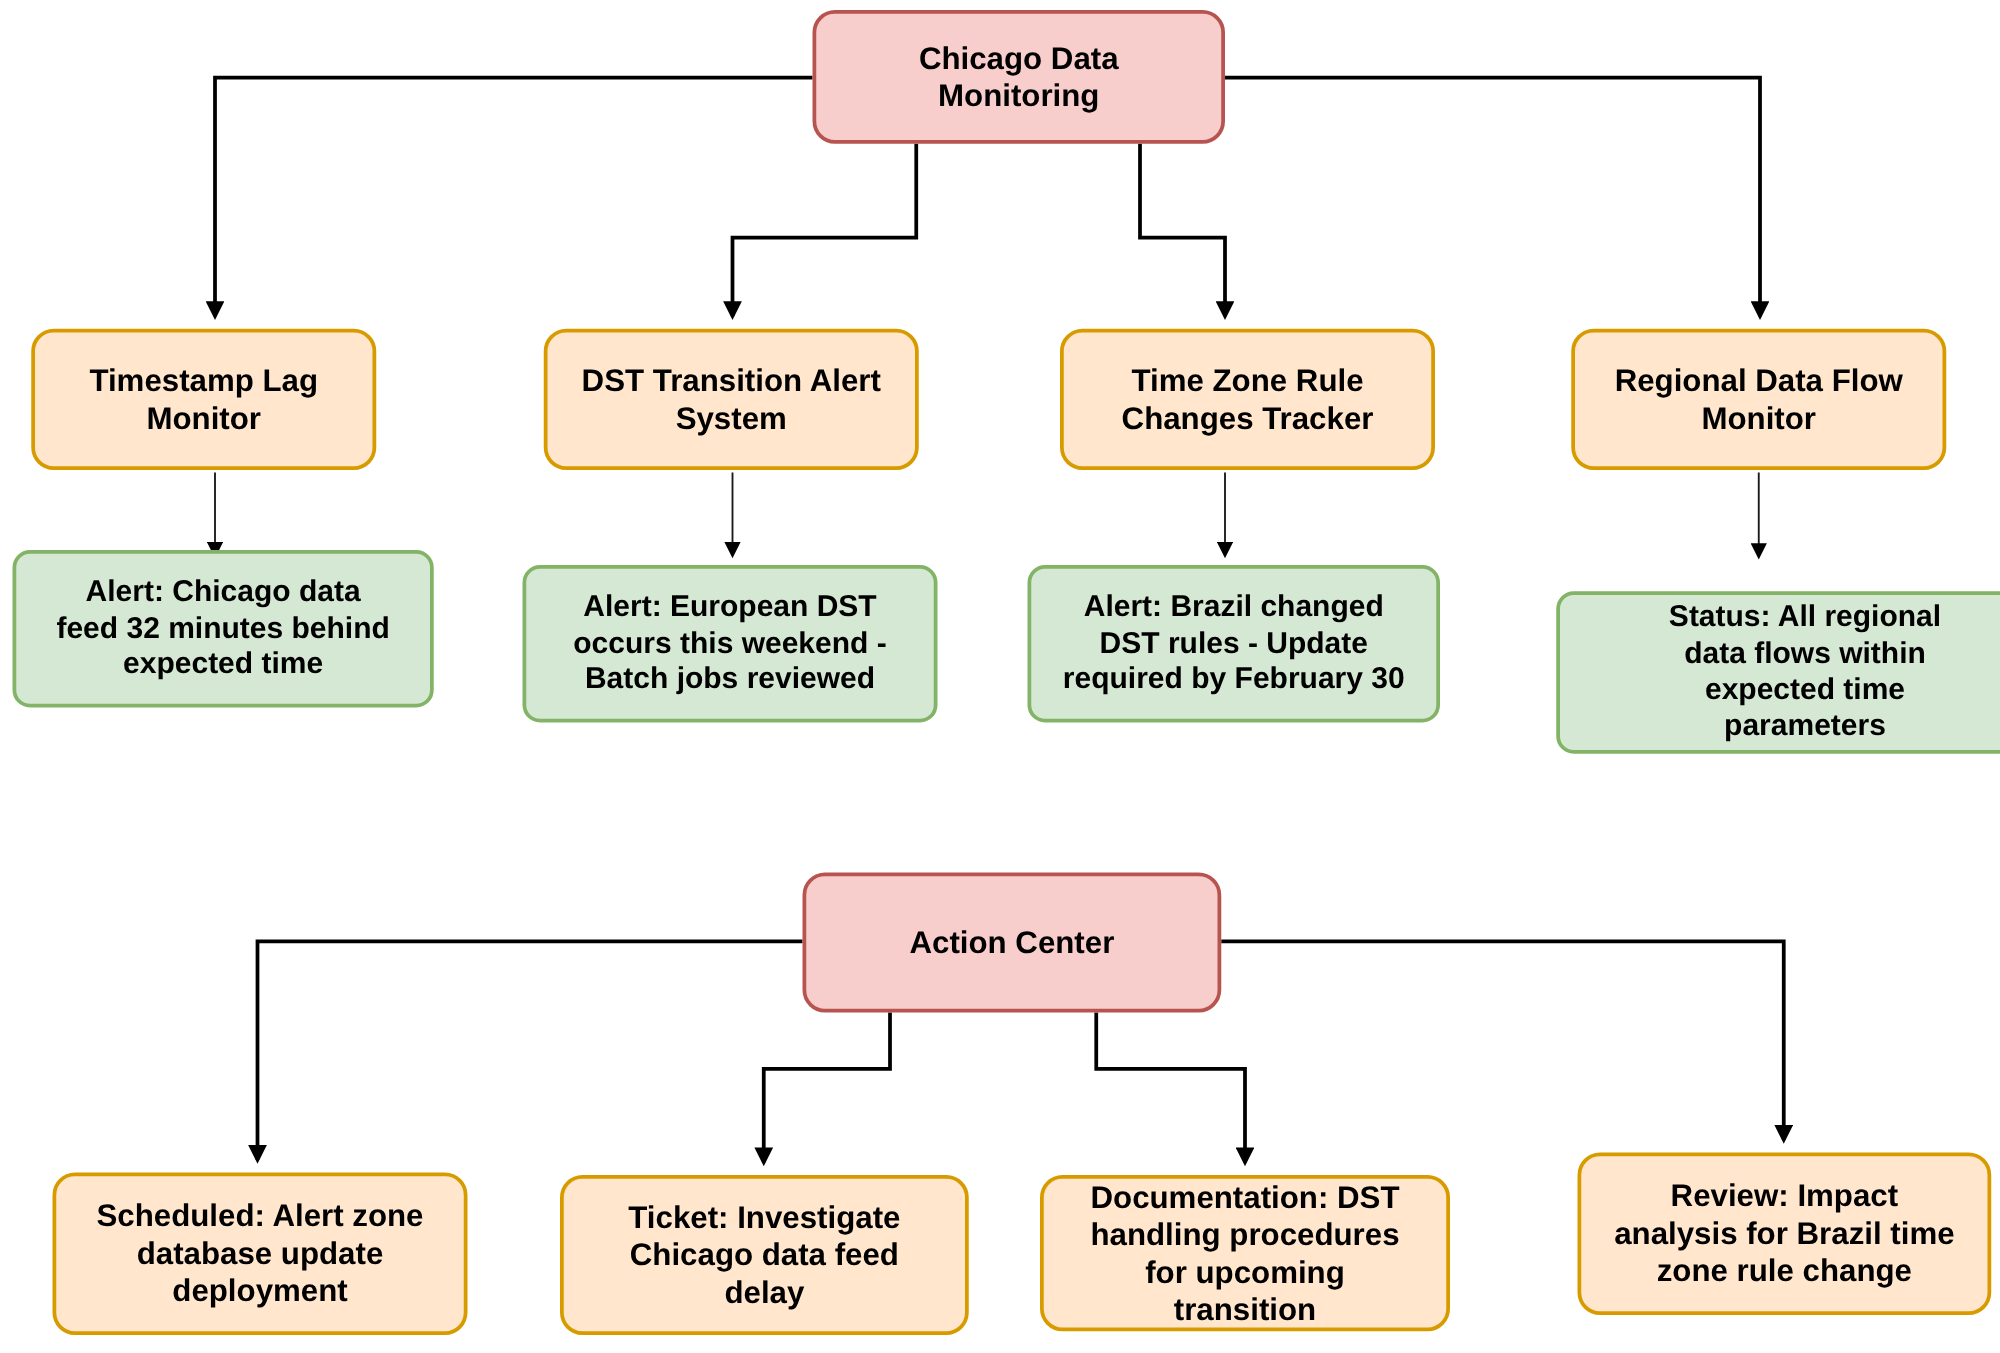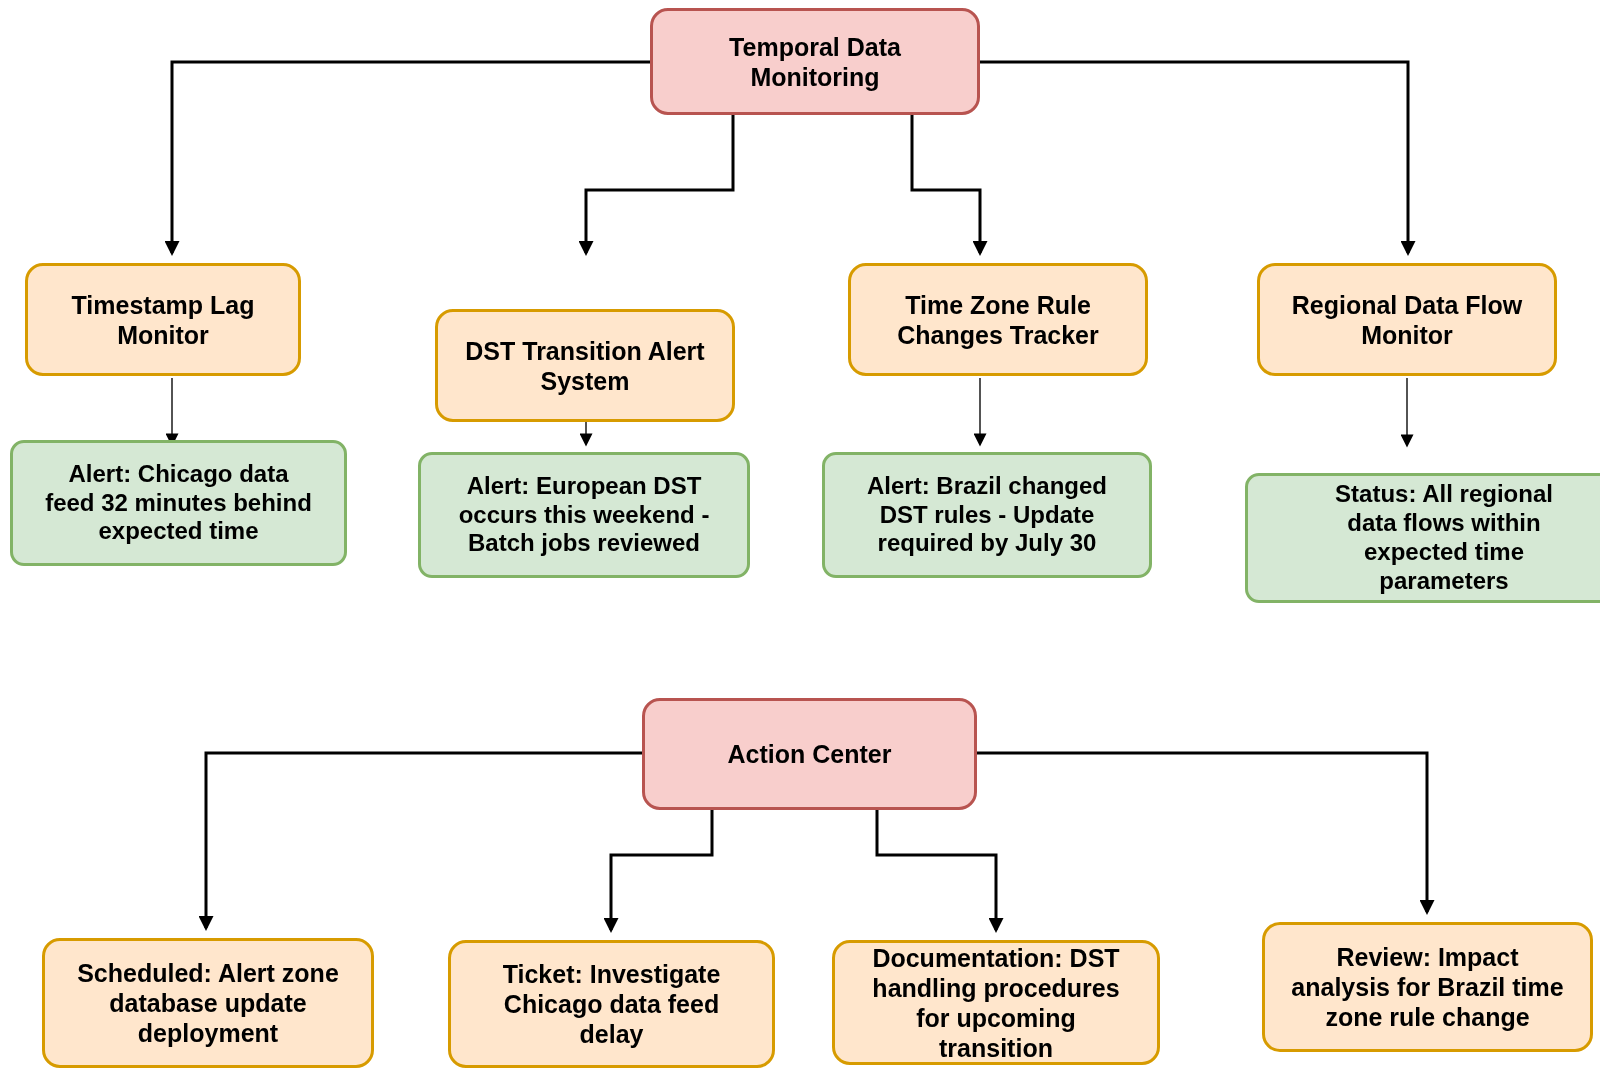--- a/index.html
+++ b/index.html
@@ -61,29 +61,29 @@
     <path class="edge-thin" d="M 980 378 V 444" marker-end="url(#ah-small)"></path>
     <path class="edge-thin" d="M 1407 378 V 445" marker-end="url(#ah-small)"></path>
 
     <path class="edge-thick" d="M 642 753 H 206 V 928" marker-end="url(#ah-big)"></path>
     <path class="edge-thick" d="M 712 810 V 855 H 611 V 930" marker-end="url(#ah-big)"></path>
     <path class="edge-thick" d="M 877 810 V 855 H 996 V 930" marker-end="url(#ah-big)"></path>
     <path class="edge-thick" d="M 977 753 H 1427 V 912" marker-end="url(#ah-big)"></path>
   </svg>
 
   <div class="node node-root" style="left:650px; top:8px; width:330px; height:107px;">
-    <span class="label">Temporal Data
+    <span class="label">Chicago Data
 Monitoring</span>
   </div>
 
   <div class="node node-monitor" style="left:25px; top:263px; width:276px; height:113px;">
     <span class="label">Timestamp Lag
 Monitor</span>
   </div>
-  <div class="node node-monitor" style="left:435px; top:263px; width:300px; height:113px;margin-top:46px;">
+  <div class="node node-monitor" style="left:435px; top:263px; width:300px; height:113px;">
     <span class="label">DST Transition Alert
 System</span>
   </div>
   <div class="node node-monitor" style="left:848px; top:263px; width:300px; height:113px;">
     <span class="label">Time Zone Rule
 Changes Tracker</span>
   </div>
   <div class="node node-monitor" style="left:1257px; top:263px; width:300px; height:113px;">
     <span class="label">Regional Data Flow
 Monitor</span>
@@ -95,21 +95,21 @@
 expected time</span>
   </div>
   <div class="node node-status" style="left:418px; top:452px; width:332px; height:126px;">
     <span class="label">Alert: European DST
 occurs this weekend -
 Batch jobs reviewed</span>
   </div>
   <div class="node node-status" style="left:822px; top:452px; width:330px; height:126px;">
     <span class="label">Alert: Brazil changed
 DST rules - Update
-required by July 30</span>
+required by February 30</span>
   </div>
   <div class="node node-status" style="left:1245px; top:453px; width:398px; height:130px;margin-top:20px;">
     <span class="label">Status: All regional
 data flows within
 expected time
 parameters</span>
   </div>
 
   <div class="node node-root" style="left:642px; top:698px; width:335px; height:112px;align-items:center;">
     <span class="label">Action Center</span>

